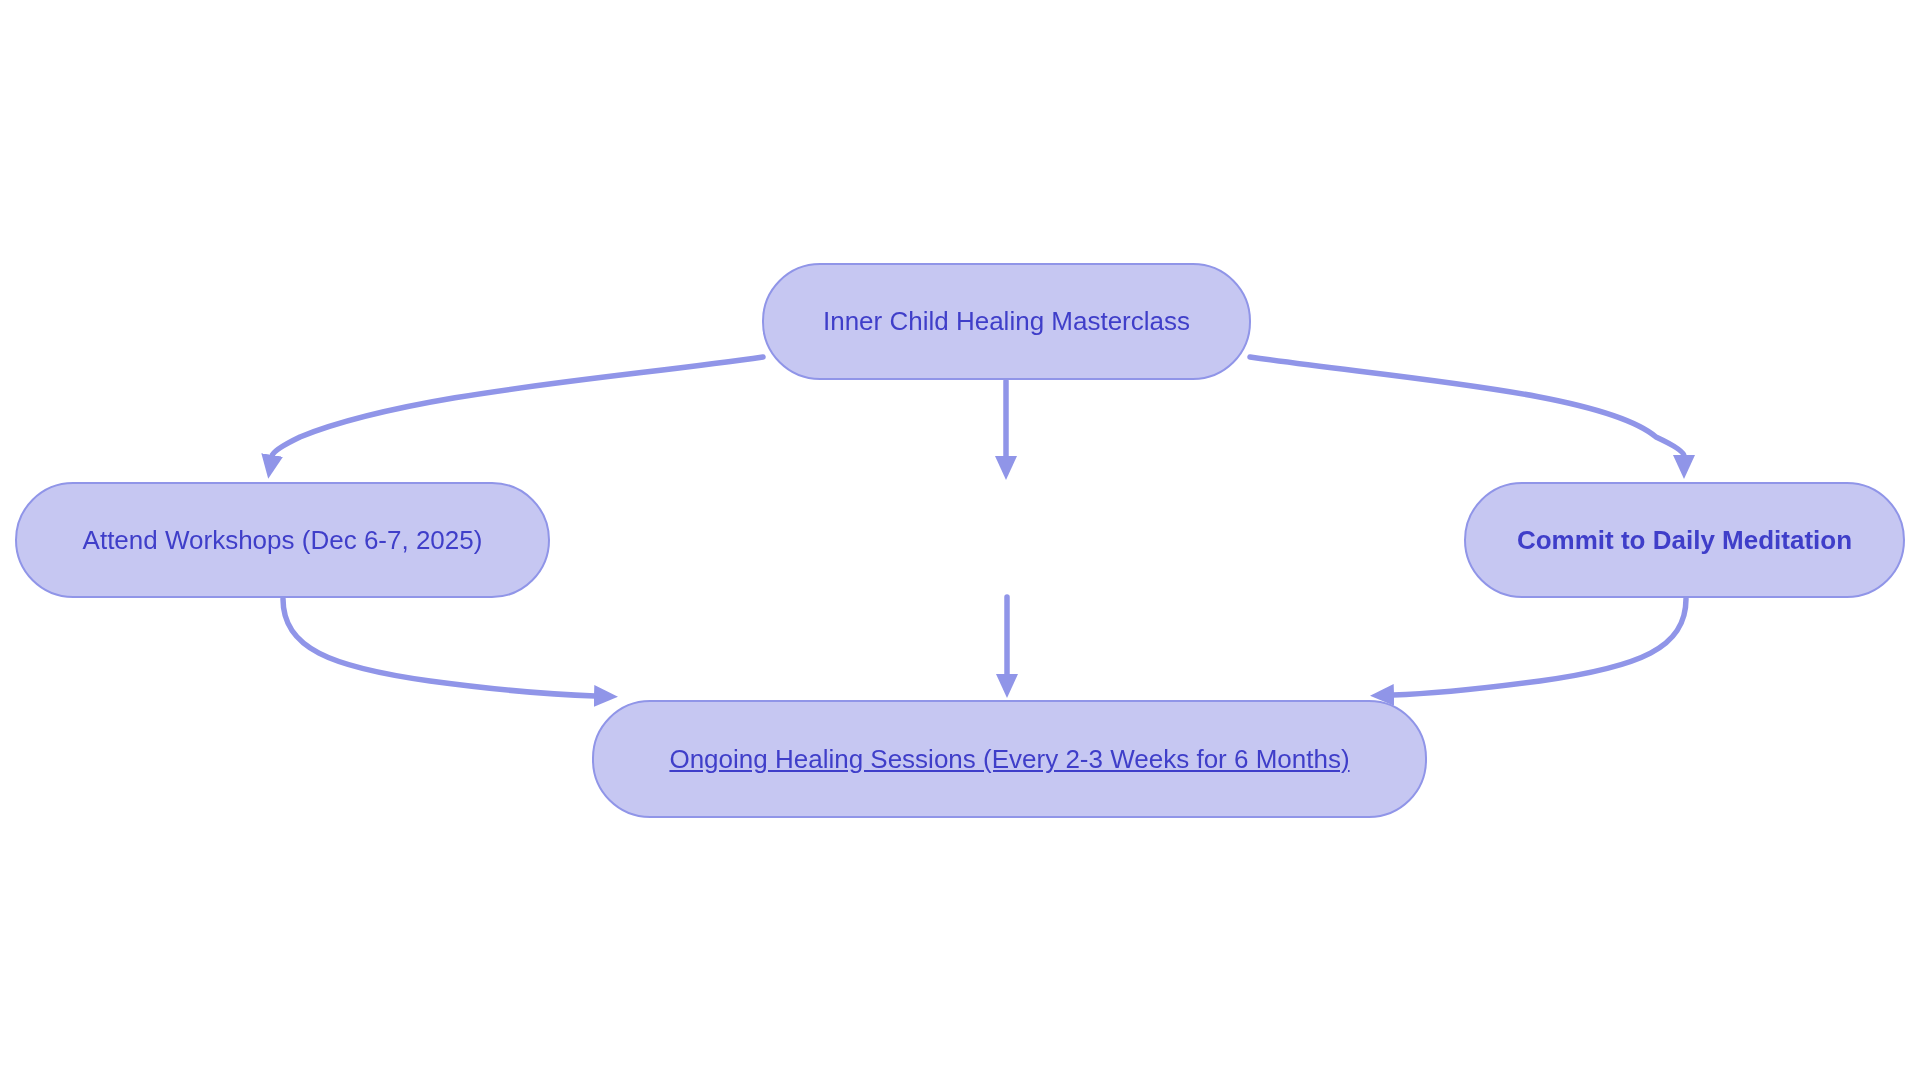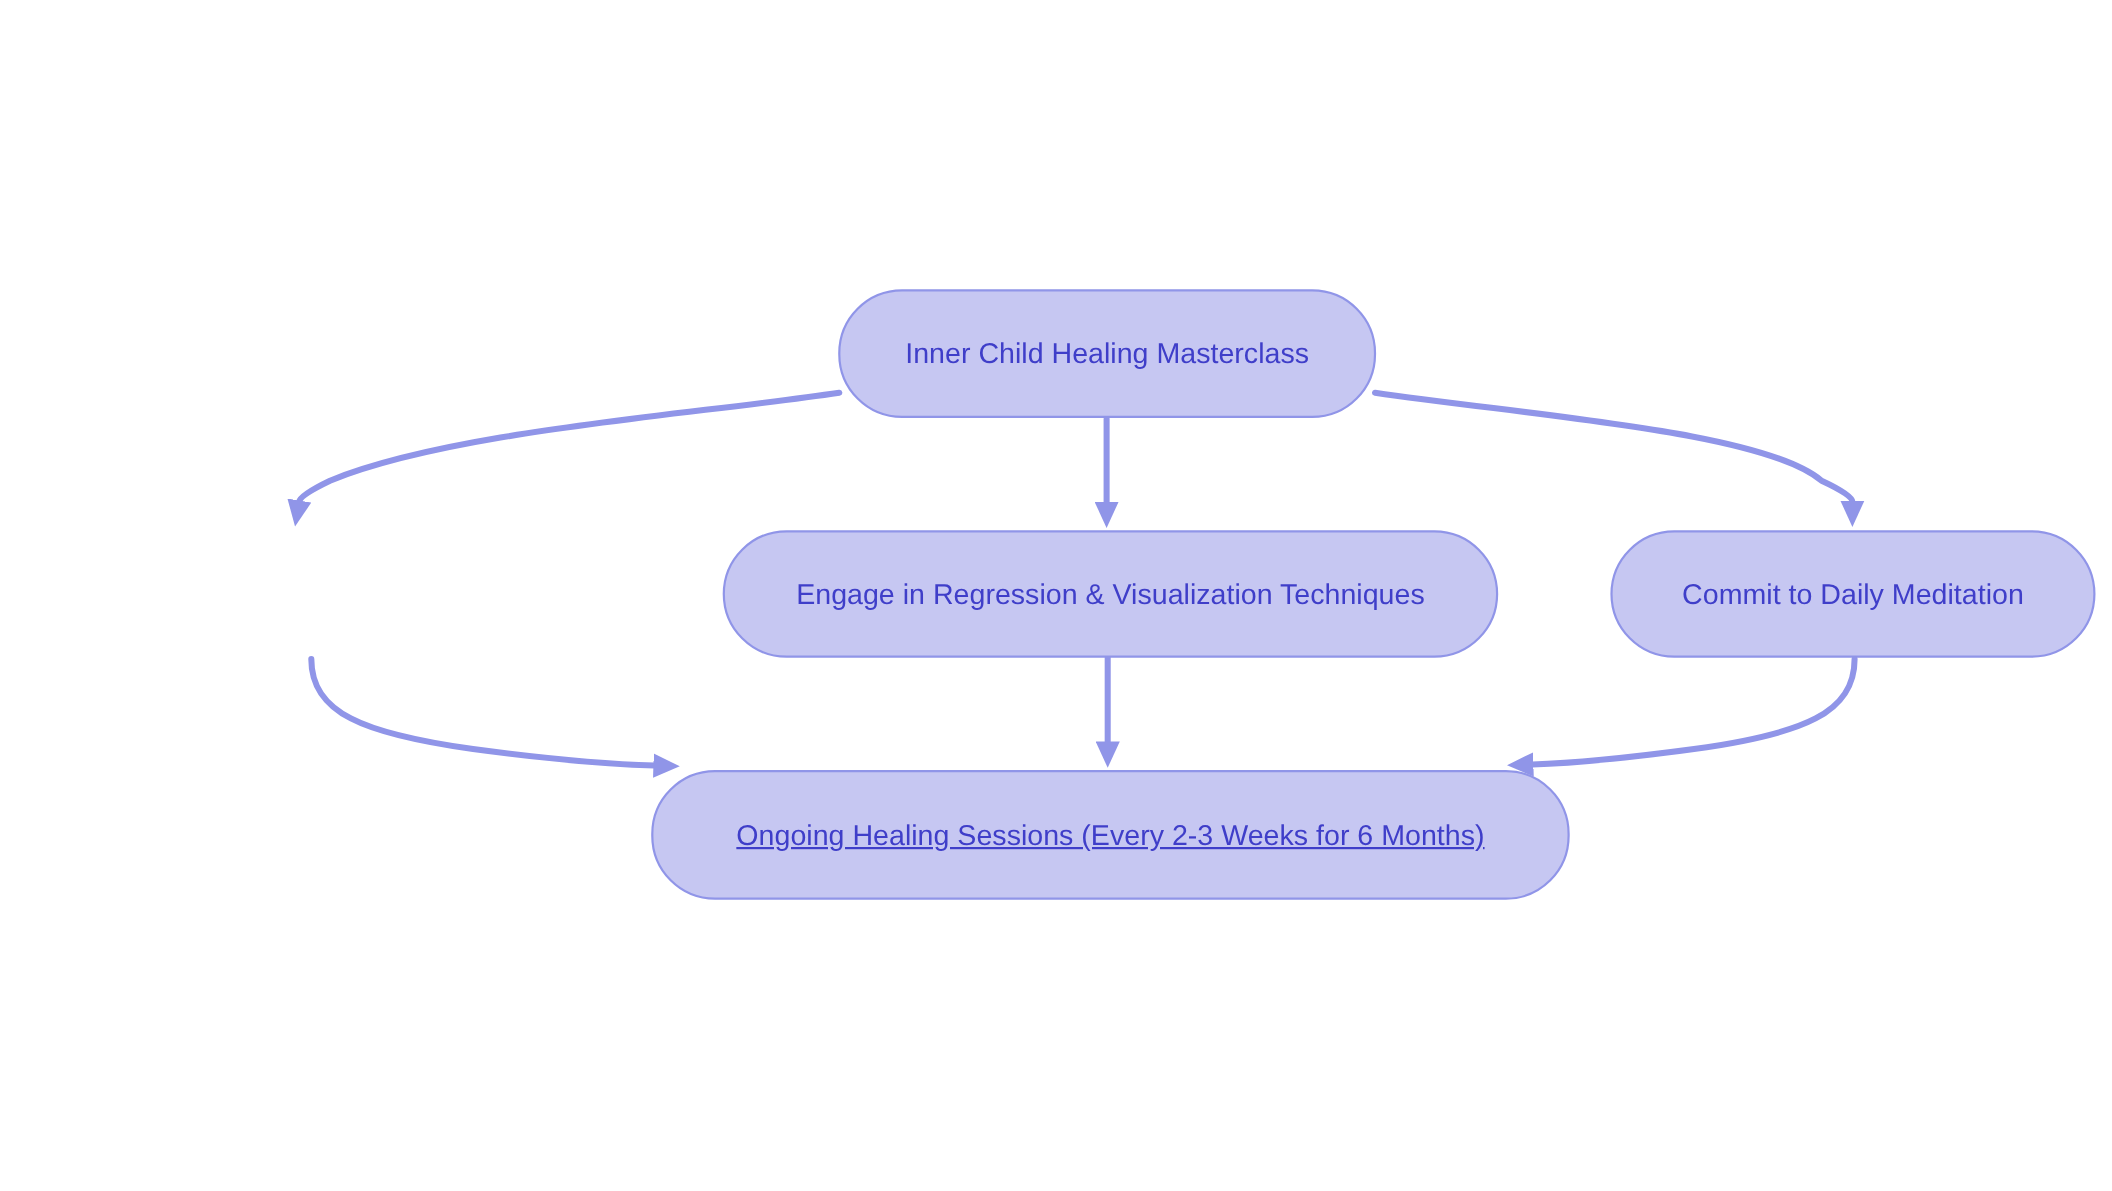--- a/index.html
+++ b/index.html
@@ -35,21 +35,21 @@
     text-align: center;
     color: #3f3ec9;
     font-size: 26px;
     line-height: 1.25;
     padding: 0 24px;
   }
   
   #node-masterclass { left: 762px;  top: 263px; width: 489px; height: 117px; }
   #node-workshops   { left: 15px;   top: 482px; width: 535px; height: 116px; }
   #node-regression  { left: 657px;  top: 482px; width: 705px; height: 116px; }
-  #node-meditation  { left: 1464px; top: 482px; width: 441px; height: 116px; }
+  #node-meditation  { left: 1464px; top: 482px; width: 441px; height: 116px; font-weight: bold; }
   #node-sessions    { left: 592px;  top: 700px; width: 835px; height: 118px; text-decoration: underline; }
   .edge {
     fill: none;
     stroke: #9095e8;
     stroke-width: 5.5;
     stroke-linecap: round;
   }
 </style>
 </head>
 <body>
@@ -67,24 +67,24 @@
     <path class="edge" d="M 1250 357 C 1393 378 1603 392 1656 437 Q 1684 450 1684 456" marker-end="url(#arrowhead)"></path>
     <path class="edge" d="M 283 599 C 283 648 330 667 430 681 C 505 691 560 695 595 696" marker-end="url(#arrowhead)"></path>
     <path class="edge" d="M 1007 597 L 1007 675" marker-end="url(#arrowhead)"></path>
     <path class="edge" d="M 1686 599 C 1686 648 1640 667 1540 681 C 1465 691 1428 694 1393 695" marker-end="url(#arrowhead)"></path>
   </svg>
 
   <div class="node" id="node-masterclass">
     <span>Inner Child Healing Masterclass</span>
   </div>
 
+  <div class="node" id="node-workshops">
+    <span>Attend Workshops (Dec 6-7, 2025)</span>
+  </div>
 
-  <div class="node" id="node-regression">
-    <span>Engage in Regression &amp; Visualization Techniques</span>
-  </div>
 
   <div class="node" id="node-meditation">
     <span>Commit to Daily Meditation</span>
   </div>
 
   <div class="node" id="node-sessions">
     <span>Ongoing Healing Sessions (Every 2-3 Weeks for 6 Months)</span>
   </div>
 
 </div>

